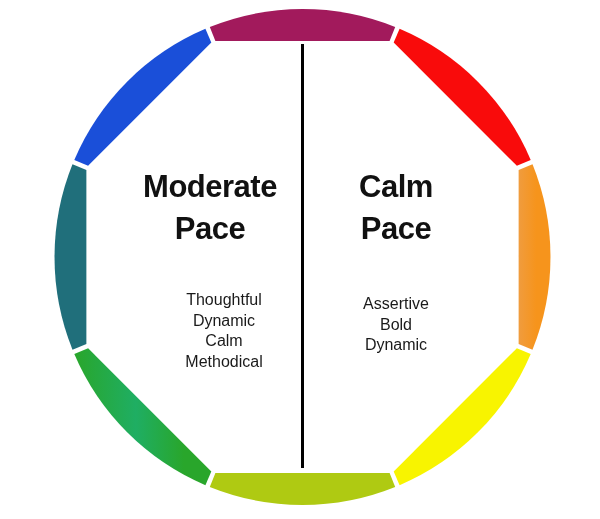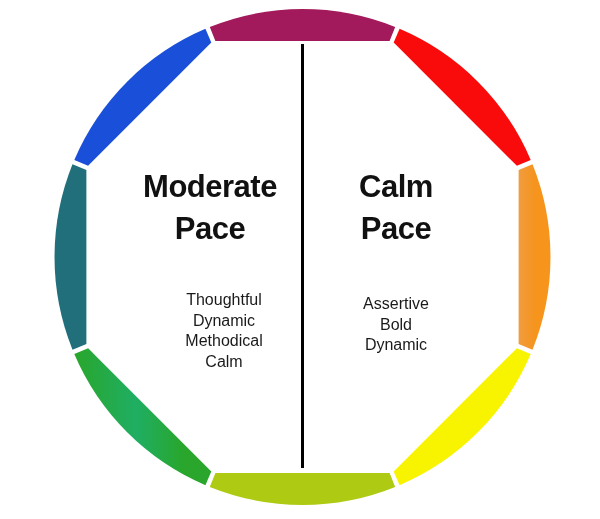--- a/index.html
+++ b/index.html
@@ -59,21 +59,21 @@
 </div>
 
 <div class="half-title right">
   <div>Calm</div>
   <div>Pace</div>
 </div>
 
 <div class="trait-list left">
     <div>Thoughtful</div>
     <div>Dynamic</div>
+    <div>Calm</div>
     <div>Methodical</div>
-    <div>Calm</div>
   </div>
 
 <div class="trait-list right">
     <div>Assertive</div>
     <div>Bold</div>
     <div>Dynamic</div>
   </div>
 
 </body></html>

